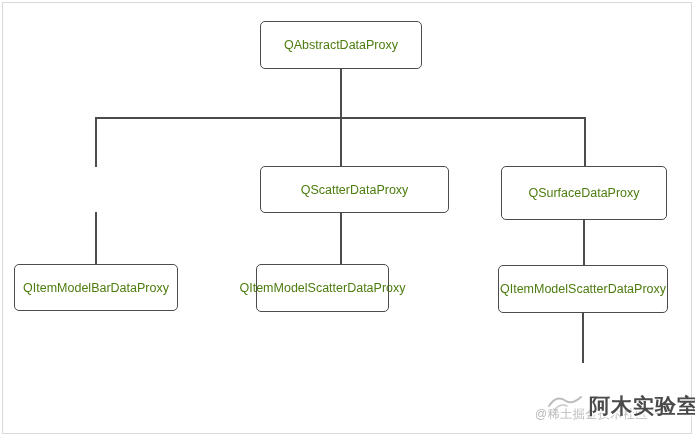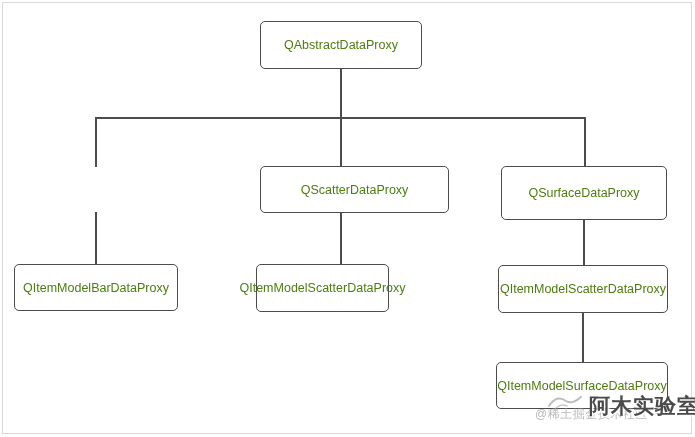--- a/index.html
+++ b/index.html
@@ -92,23 +92,20 @@
   </div>
   <div class="node" style="left:14px;top:264px;width:164px;height:47px;">
     <span>QItemModelBarDataProxy</span>
   </div>
   <div class="node" style="left:256px;top:264px;width:133px;height:48px;">
     <span>QItemModelScatterDataProxy</span>
   </div>
   <div class="node" style="left:498px;top:265px;width:170px;height:48px;">
     <span>QItemModelScatterDataProxy</span>
   </div>
-  <div class="node" style="left:496px;top:362px;width:172px;height:47px;">
-    <span>QItemModelSurfaceDataProxy</span>
-  </div>
 
   <span class="wm-logo">
     <svg width="38" height="22" viewBox="0 0 38 22">
       <path d="M2 16 Q10 4 19 11 Q25 15 34 7" fill="none" stroke="#9a9a9a" stroke-width="2" stroke-linecap="round"></path>
       <path d="M8 19 Q14 13 20 16" fill="none" stroke="#aaaaaa" stroke-width="1.5" stroke-linecap="round"></path>
     </svg>
   </span>
   <div class="wm-primary">阿木实验室</div>
   <div class="wm-secondary">@稀土掘金技术社区</div>
 

